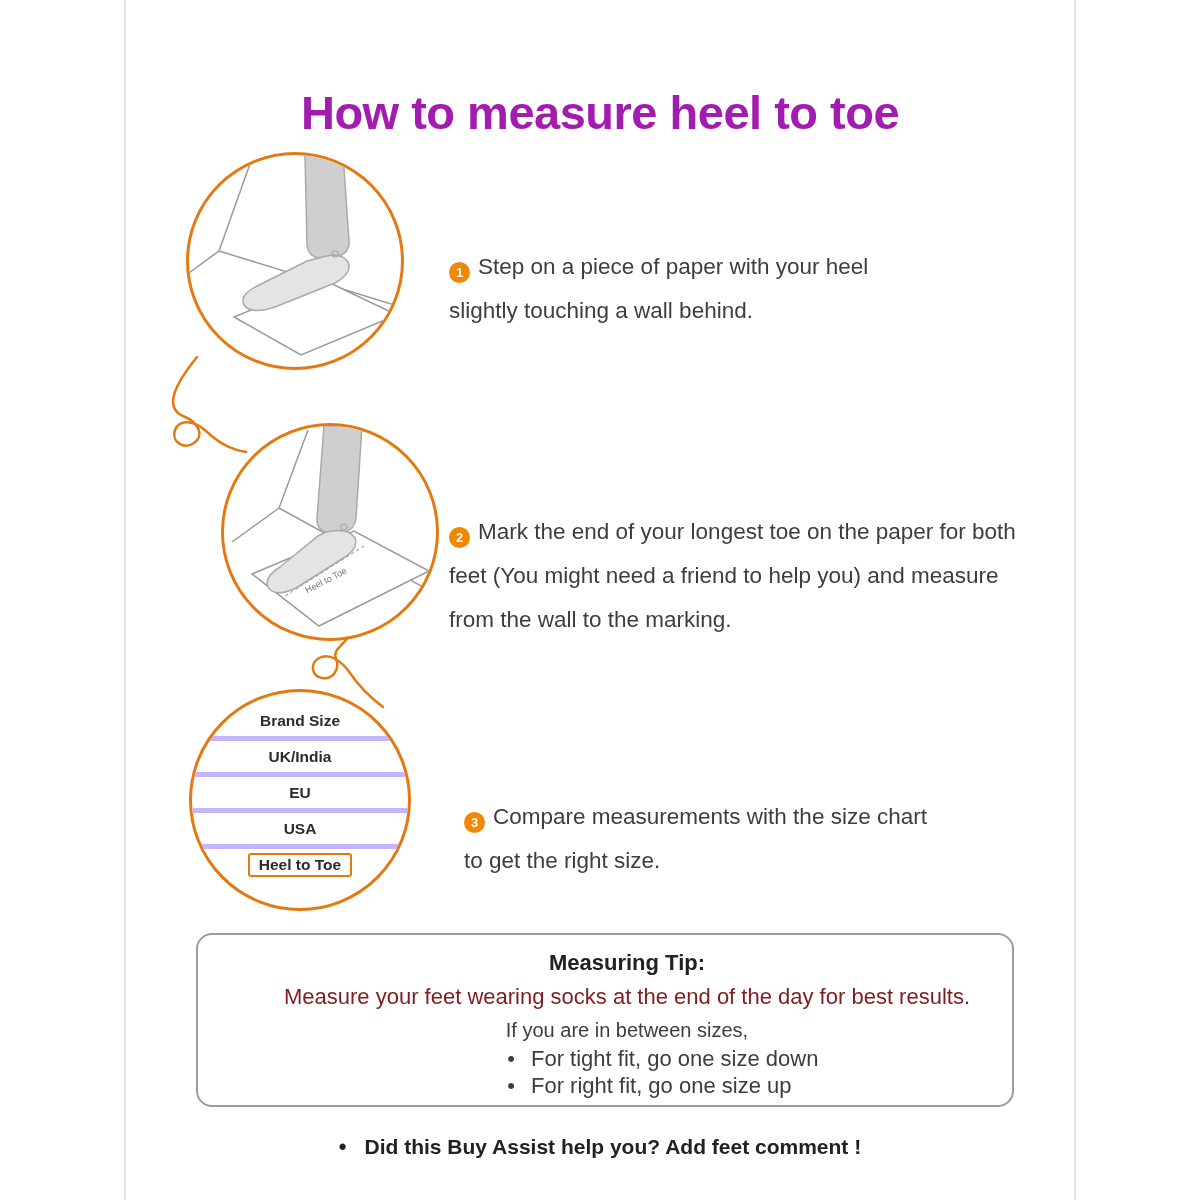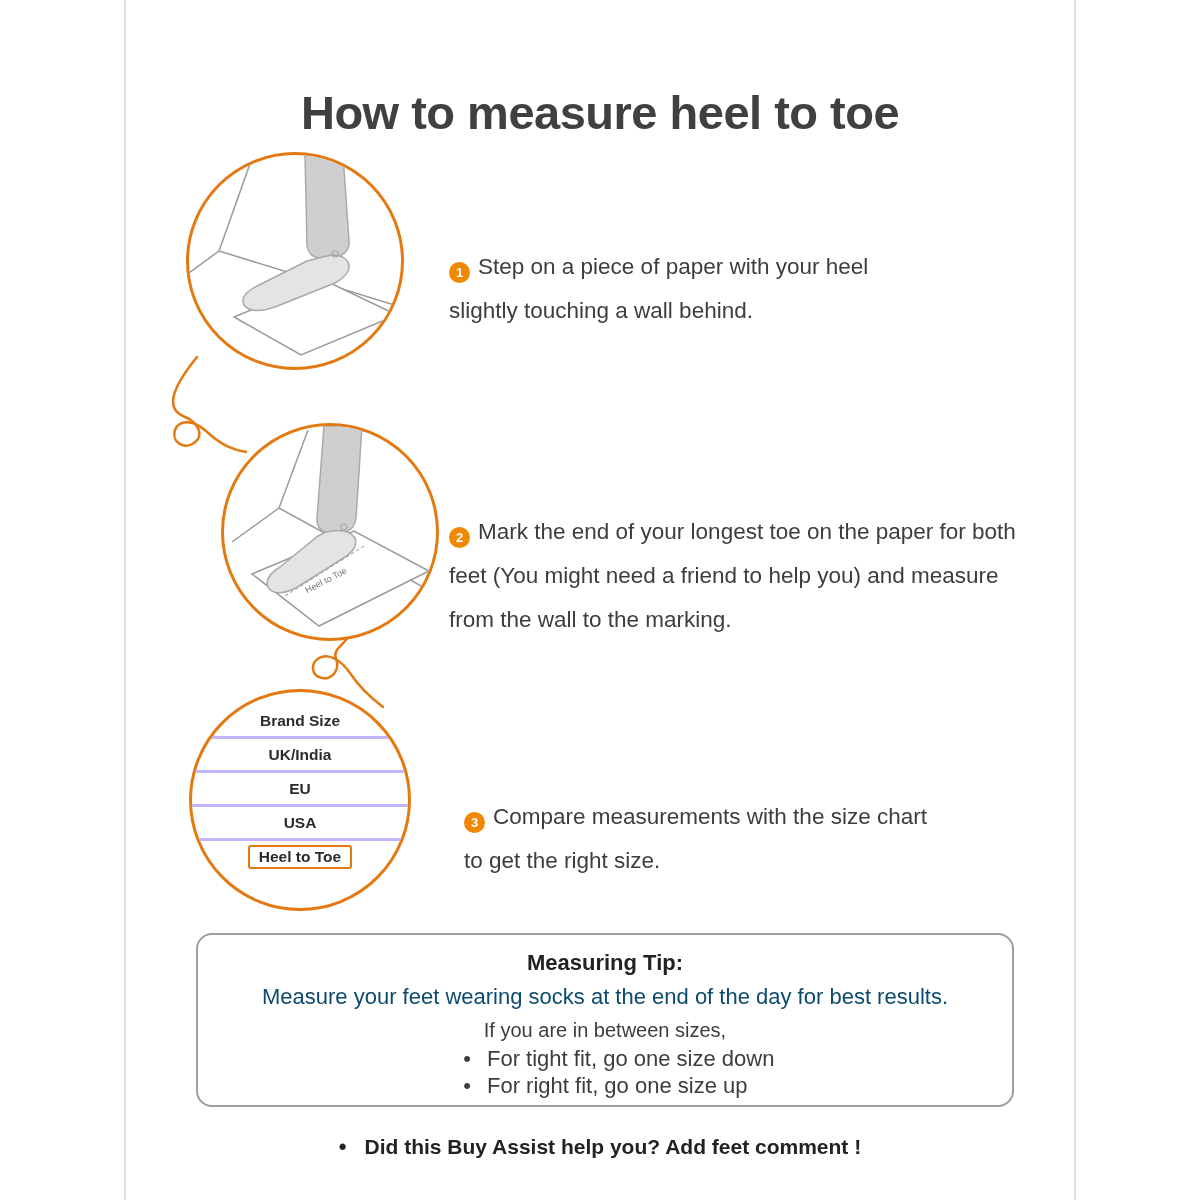--- a/index.html
+++ b/index.html
@@ -3,48 +3,48 @@
 <meta charset="utf-8">
 <style>
   html,body{margin:0;padding:0;background:#fff;}
   body{font-family:"Liberation Sans","DejaVu Sans",sans-serif;color:#3d3d3d;}
   .canvas{position:relative;width:1200px;height:1200px;background:#fff;overflow:hidden;margin:0 auto;}
   .edge-line{position:absolute;top:0;bottom:0;width:2px;background:#e2e2e2;}
   .edge-left{left:124px;}
   .edge-right{left:1074px;}
 
   .page-title{position:absolute;top:54px;left:0;right:0;text-align:center;
-    font-size:47px;font-weight:700;color:#404040;letter-spacing:-0.5px;}
+    font-size:47px;font-weight:700;color:#a21caf;letter-spacing:-0.5px;}
 
   .circle{position:absolute;border:3px solid #E47911;border-radius:50%;background:#fff;overflow:hidden;box-sizing:border-box;}
   .circle1{left:186px;top:152px;width:218px;height:218px;}
   .circle2{left:221px;top:423px;width:218px;height:218px;}
   .circle3{left:189px;top:689px;width:222px;height:222px;}
   .circle svg{position:absolute;left:0;top:0;}
 
   .connectors{position:absolute;left:0;top:0;width:1200px;height:1200px;pointer-events:none;}
 
   .step{position:absolute;font-size:22.5px;line-height:44px;color:#3d3d3d;}
   .step1{left:449px;top:222px;width:494px;}
   .step2{left:449px;top:487px;width:592px;}
   .step3{left:464px;top:772px;width:470px;}
   .badge{display:inline-flex;align-items:center;justify-content:center;
     width:21px;height:21px;border-radius:50%;background:#F08804;color:#fff;
     font-size:13px;font-weight:700;margin-right:8px;vertical-align:-3px;}
 
   .chart-rows{position:absolute;top:13px;left:0;right:0;}
   .chart-row{height:31px;display:flex;align-items:center;justify-content:center;
-    font-size:15.5px;font-weight:700;color:#2b2b2b;border-bottom:3px solid #c4b5fd;}
+    font-size:15.5px;font-weight:700;color:#2b2b2b;border-bottom:5px solid #c4b5fd;}
   .chart-row.last{border-bottom:none;}
   .boxed{display:inline-block;border:2px solid #E47911;border-radius:3px;padding:1px 9px;background:#fff;}
 
   .tip-box{position:absolute;left:196px;top:933px;width:818px;height:174px;
-    border:2px solid #9d9d9d;border-radius:16px;box-sizing:border-box;background:#fff;}
+    border:2px solid #9d9d9d;border-radius:16px;box-sizing:border-box;background:#fff;padding-left:44px;}
   .tip-title{text-align:center;margin-top:15px;font-size:22px;font-weight:700;color:#222;}
-  .tip-line1{text-align:center;margin-top:8px;font-size:22px;color:#0c4a6e;}
+  .tip-line1{text-align:center;margin-top:8px;font-size:22px;color:#7f1d1d;}
   .tip-line2{text-align:center;margin-top:9px;font-size:20px;color:#3d3d3d;}
   .tip-list{margin:3px 0 0 262px;}
   .tip-li{font-size:22px;line-height:27px;color:#3d3d3d;display:flex;}
   .tip-bullet{width:14px;margin-right:13px;text-align:center;}
 
   .footer-note{position:absolute;top:1134px;left:0;right:0;display:flex;
     justify-content:center;align-items:baseline;gap:18px;}
   .footer-bullet{font-size:22px;font-weight:700;color:#222;}
   .footer-text{font-size:21px;font-weight:700;color:#222;}
 </style>

